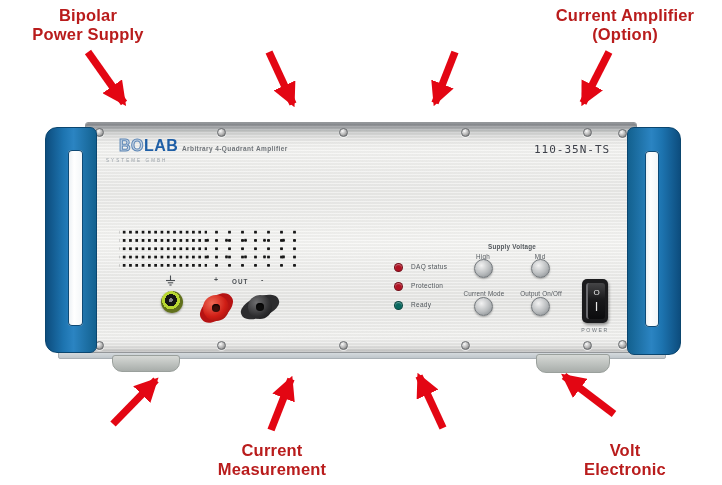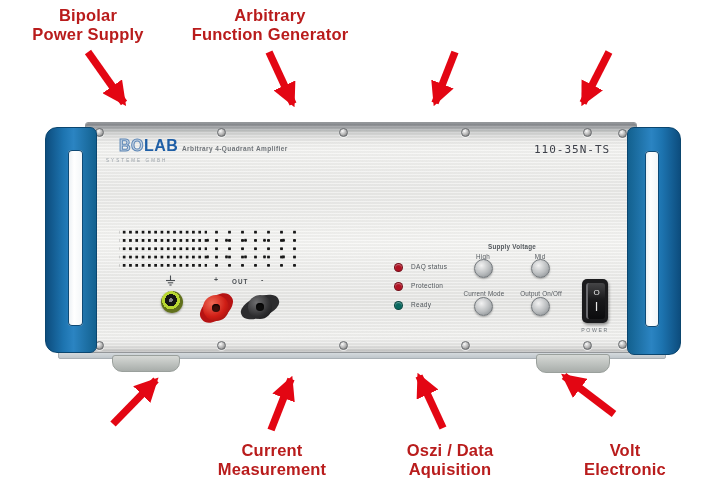--- a/index.html
+++ b/index.html
@@ -110,27 +110,25 @@
   .pwr-label{position:absolute;left:479px;top:204px;width:60px;text-align:center;font-size:5.2px;
     letter-spacing:1.6px;color:#71777c;}
 </style>
 </head>
 <body>
 
 <div id="canvas">
 
   <div class="annot" style="left:8px;top:6px;width:160px;">Bipolar
 Power Supply</div>
-  <div class="annot" style="left:178px;top:6px;width:184px;">Arbitrary
-Function Generator</div>
+  <div class="annot" style="left:534px;top:6px;width:182px;">Current Amplifier
+(Option)</div>
 
   <div class="annot" style="left:192px;top:441px;width:160px;">Current
 Measurement</div>
-  <div class="annot" style="left:368px;top:441px;width:164px;">Oszi / Data
-Aquisition</div>
   <div class="annot" style="left:543px;top:441px;width:164px;">Volt
 Electronic</div>
 
   <svg id="arrow-layer" viewBox="0 0 722 485">
     <defs>
       <marker id="ah" viewBox="0 0 10 10" refX="8.5" refY="5" markerWidth="3.2" markerHeight="3.2" orient="auto">
         <path d="M0 0 L10 5 L0 10 Z" fill="#e30613"></path>
       </marker>
     </defs>
     <g stroke="#e30613" stroke-width="7.5" fill="none">

